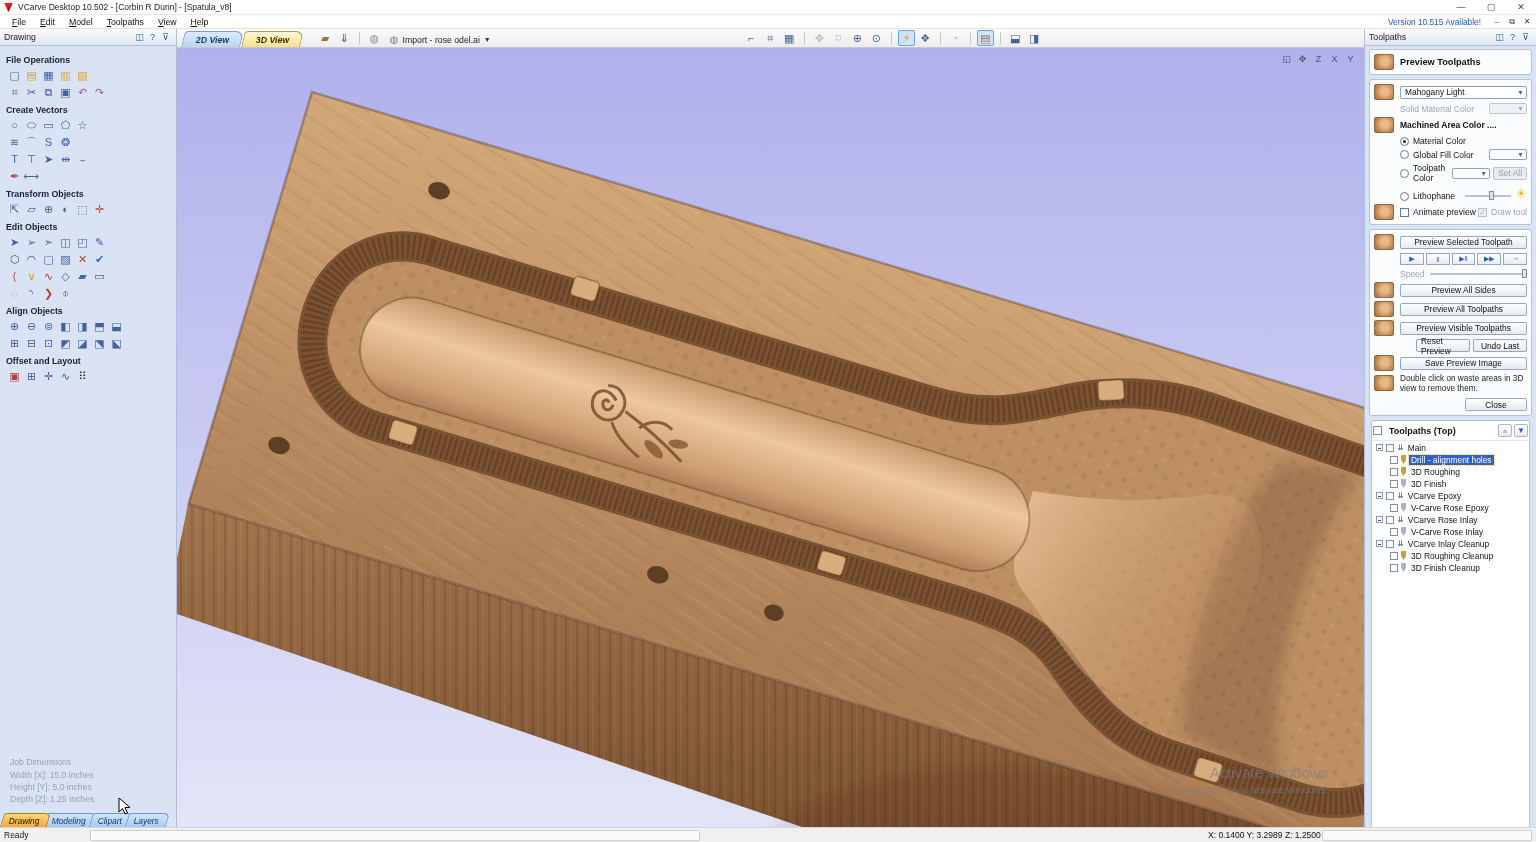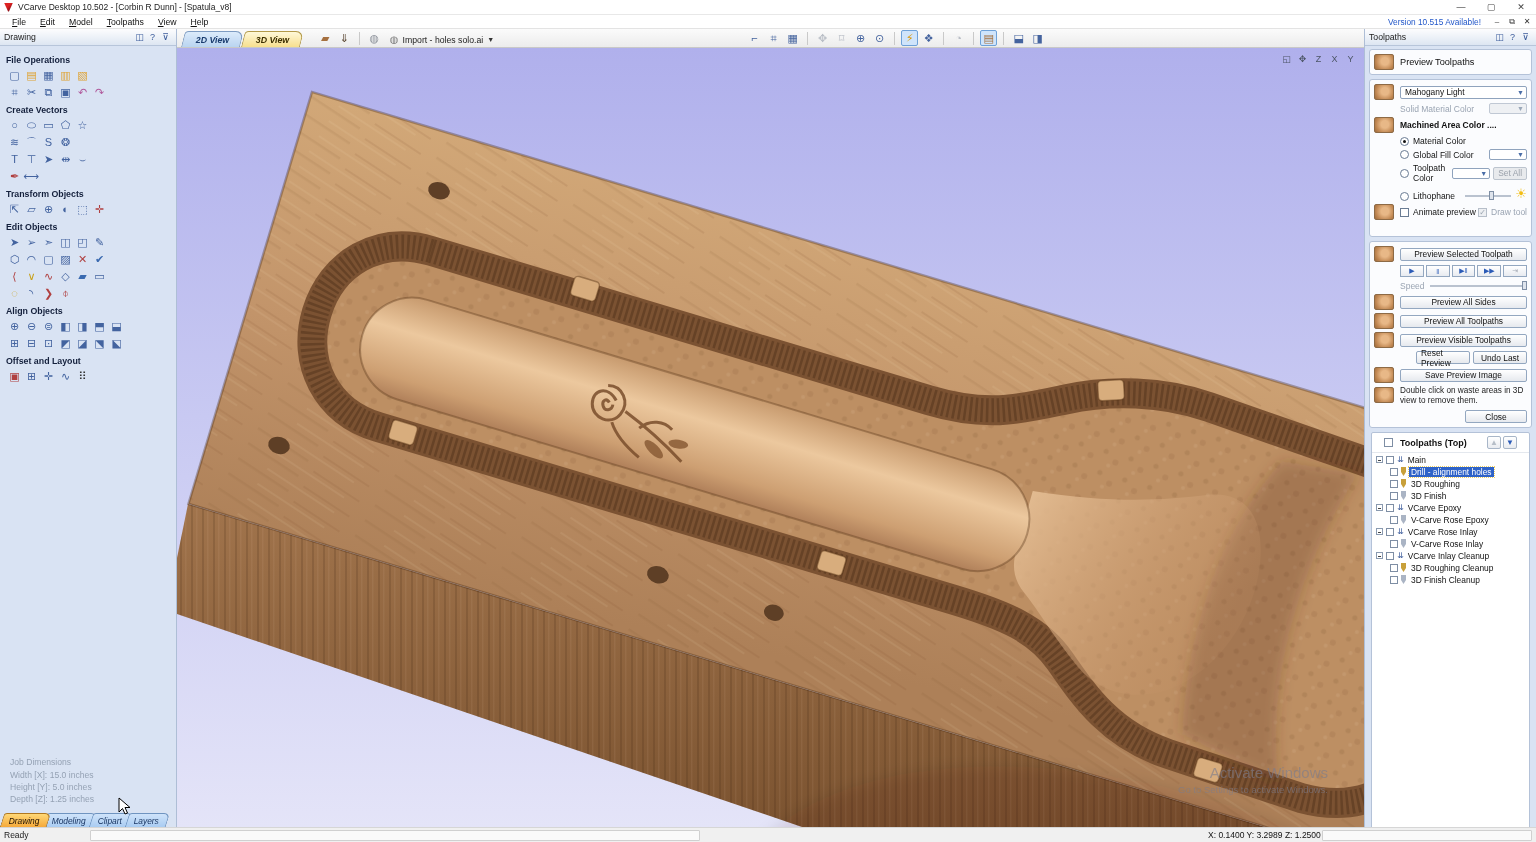--- a/index.html
+++ b/index.html
@@ -77,21 +77,21 @@
   .watermark{position:absolute;right:36px;bottom:32px;color:rgba(125,125,140,0.62);z-index:5;}
   .watermark .wl1{font-size:15px;text-align:right;}
   .watermark .wl2{font-size:9.5px;margin-top:3px;}
   
   .rp-body{padding:3px 4px;}
   .rp-box{background:#fbfcfe;border:1px solid #b4c2d8;border-radius:3px;margin-bottom:4px;padding:4px;}
   .rp-row{display:flex;align-items:center;margin-bottom:3px;}
   .wood-thumb{width:20px;height:16px;border-radius:2px;flex:0 0 auto;margin-right:6px;
       background:radial-gradient(circle at 55% 45%, #e8b887 0 30%, #c08752 70%, #9c6a3c 100%);
       border:1px solid #8d6a45;}
-  .rp-title{font-weight:normal;font-size:9.2px;color:#111;}
+  .rp-title{font-weight:bold;font-size:9.2px;color:#111;}
   .combo{flex:1;height:13px;background:#fff;border:1px solid #8fa3bd;border-radius:2px;display:flex;align-items:center;
          font-size:8.4px;padding-left:4px;color:#111;}
   .combo .arr{margin-left:auto;width:11px;text-align:center;color:#4a6da7;font-size:7px;}
   .combo.small{flex:0 0 38px;height:11px;}
   .combo.disabled{background:#eef0f3;color:#9aa;border-color:#c0c8d4;}
   .combo.disabled .arr{color:#9aa7b8;}
   .lbl{font-size:8.5px;color:#111;}
   .lbl.dim{color:#9aa4b2;}
   .lbl.bold{font-weight:bold;}
   .radio{width:9px;height:9px;border:1px solid #6a7c94;border-radius:50%;background:#fff;margin-right:4px;flex:0 0 auto;position:relative;}
@@ -110,21 +110,21 @@
   .sun{color:#f2bd14;font-size:13px;margin-left:4px;}
   .play-row{display:flex;gap:2px;margin:0 0 3px 26px;}
   .pbtn{flex:1;height:12px;border:1px solid #93a7c0;background:linear-gradient(#fff,#e8ebf0);
         display:flex;align-items:center;justify-content:center;font-size:7px;color:#2b5bb7;}
   .pbtn.disabled{color:#a8aeb8;}
   .note{display:flex;font-size:8.2px;color:#222;line-height:10px;margin:2px 0 4px 0;}
   .close-row{display:flex;justify-content:flex-end;}
   .close-row .btn{width:62px;}
   
   .tree-box{background:#fff;border:1px solid #b4c2d8;border-radius:2px;margin:2px 2px;height:452px;overflow:hidden;}
-  .tree-head{display:flex;align-items:center;padding:3px 12px;border-bottom:1px solid #e4e8ee;}
+  .tree-head{display:flex;align-items:center;padding:3px 1px;border-bottom:1px solid #e4e8ee;}
   .tree-head .lbl{font-weight:bold;font-size:9px;flex:1;margin-left:4px;}
   .arrow-btn{width:14px;height:13px;border:1px solid #a8b6c8;border-radius:2px;background:linear-gradient(#fff,#e8ebf0);
              display:flex;align-items:center;justify-content:center;font-size:8px;color:#2b5bb7;margin-left:2px;}
   .arrow-btn.disabled{color:#b6bec8;}
   .tree-row{display:flex;align-items:center;height:11px;padding-left:calc(4px + var(--lvl,0)*14px);margin:1px 0;}
   .expander{width:7px;height:7px;border:1px solid #8a9ab0;background:#fff;position:relative;margin-right:3px;flex:0 0 auto;display:none;}
   .expander:after{content:"";position:absolute;left:1px;top:2.5px;width:3px;height:1px;background:#444;}
   .tree-row.is-group .expander{display:block;}
   .tree-check{width:8px;height:8px;border:1px solid #7e8ea4;background:#fff;margin-right:3px;flex:0 0 auto;}
   .grp-ico{display:none;font-size:8px;color:#3a5a9a;margin-right:3px;letter-spacing:-1px;}
@@ -349,21 +349,21 @@
             </div>
           </span>
         <span id="tb-left" style="display:flex;align-items:center;height:100%;margin-left:12px;">
             <span class="tb-btn" style="color: rgb(165, 112, 63);">▰</span>
             <span class="tb-btn" style="color: rgb(90, 70, 50);">⇓</span>
             <span class="tb-sep"></span>
             <span class="tb-btn" style="color: rgb(138, 143, 152);">◍</span>
           </span>
         <span class="tb-import">
           <span class="globe">◍</span>
-          <span>Import - holes solo.ai</span>
+          <span>Import - rose odel.ai</span>
           <span class="dd">▼</span>
         </span>
         <span class="tb-spacer"></span>
         <span id="tb-icons">
             <span class="tb-btn">⌐</span>
             <span class="tb-btn">⌗</span>
             <span class="tb-btn">▦</span>
             <span class="tb-sep"></span>
             <span class="tb-btn disabled">✥</span>
             <span class="tb-btn disabled">⌑</span>
@@ -555,21 +555,21 @@
           </div>
           <div class="rp-row" style="margin-left:26px;align-items:flex-end;">
             <span class="radio"></span>
             <span class="lbl" style="flex:0 0 52px;">Lithophane</span>
             <div class="slider">
               <div class="track"></div>
                 <div class="thumb" style="left:52%;"></div>
             </div>
             <span class="sun">☀</span>
           </div>
-          <div class="rp-row" style="margin-bottom:12px;">
+          <div class="rp-row" style="margin-bottom:0;">
             <div class="wood-thumb"></div>
             <span class="check"></span>
             <span class="lbl" style="flex:1;">Animate preview</span>
             <span class="check checked disabled"></span>
             <span class="lbl dim">Draw tool</span>
           </div>
         </div>
 
         <div class="rp-box">
           <div class="rp-row">

